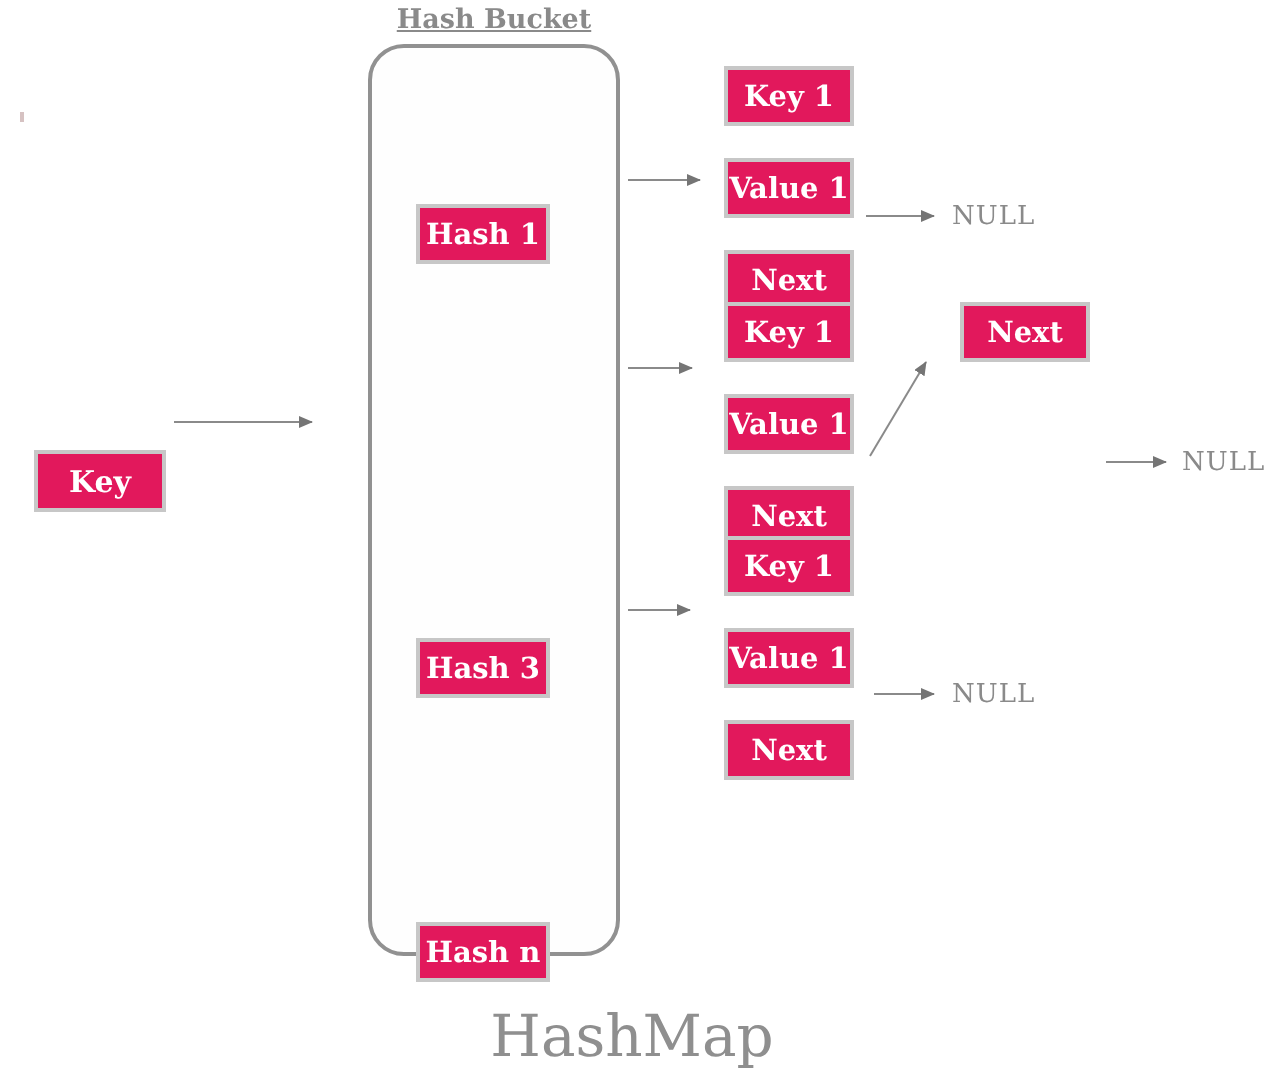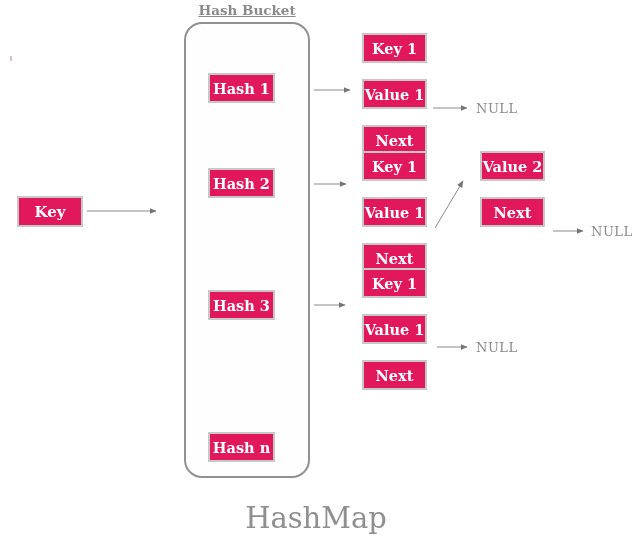--- a/index.html
+++ b/index.html
@@ -8,21 +8,21 @@
   .canvas{position:absolute;inset:0;}
   svg.connectors{position:absolute;left:0;top:0;width:640px;height:546px;pointer-events:none;}
   .bucket{position:absolute;left:184px;top:22px;width:126px;height:456px;
           border:2px solid var(--bucket_border,#919191);border-radius:18px;
           background:#fefefe;box-sizing:border-box;}
   .bucket-label{position:absolute;left:174px;top:2px;width:146px;text-align:center;
                 font-size:13.5px;font-weight:bold;color:var(--label_gray,#8a8a8a);text-decoration:underline;}
   .pill{position:absolute;box-sizing:border-box;background:var(--box_pink,#e2185c);
         border:2px solid var(--box_border,#c7c7c7);color:#ffffff;font-weight:bold;
         font-size:14.5px;display:flex;align-items:center;justify-content:center;
-        text-align:center;}
+        text-align:center;margin-top:29px;}
   .hash-pill{left:208px;width:67px;height:30px;}
   .key-pill{left:17px;top:196px;width:66px;height:31px;font-size:15px;}
   .node{position:absolute;display:flex;flex-direction:column;gap:16px;}
   .node .cell{position:relative;box-sizing:border-box;width:65px;height:30px;
         background:var(--box_pink,#e2185c);border:2px solid var(--box_border,#c7c7c7);
         color:#fff;font-weight:bold;font-size:14.5px;
         display:flex;align-items:center;justify-content:center;}
   .null-label{position:absolute;font-size:13px;font-weight:normal;
               color:var(--label_gray,#8a8a8a);letter-spacing:0.5px;}
   .title{position:absolute;left:0;top:501px;width:632px;text-align:center;
@@ -51,40 +51,38 @@
     <line x1="435" y1="228" x2="463" y2="181" stroke="#8a8a8a" stroke-width="1" marker-end="url(#ah)"></line>
     <line x1="241" y1="322" x2="241" y2="431" stroke="#9a9a9a" stroke-width="1.5" stroke-dasharray="2,2"></line>
   </svg>
 
   <div class="artifact"></div>
 
   <div class="bucket-label">Hash Bucket</div>
   <div class="bucket"></div>
 
   <div class="pill hash-pill" style="top:73px">Hash 1</div>
-  <div class="pill hash-pill" style="top:168px">Hash 2</div>
   <div class="pill hash-pill" style="top:290px">Hash 3</div>
   <div class="pill hash-pill" style="top:432px">Hash n</div>
 
   <div class="pill key-pill">Key</div>
 
   <div class="node" style="left:362px;top:33px">
     <div class="cell">Key 1</div>
     <div class="cell">Value 1</div>
     <div class="cell">Next</div>
   </div>
 
   <div class="node" style="left:362px;top:151px">
     <div class="cell">Key 1</div>
     <div class="cell">Value 1</div>
     <div class="cell">Next</div>
   </div>
 
   <div class="node" style="left:480px;top:151px">
-    <div class="cell">Value 2</div>
     <div class="cell">Next</div>
   </div>
 
   <div class="node" style="left:362px;top:268px">
     <div class="cell">Key 1</div>
     <div class="cell">Value 1</div>
     <div class="cell">Next</div>
   </div>
 
   <div class="null-label" style="left:476px;top:101px">NULL</div>

